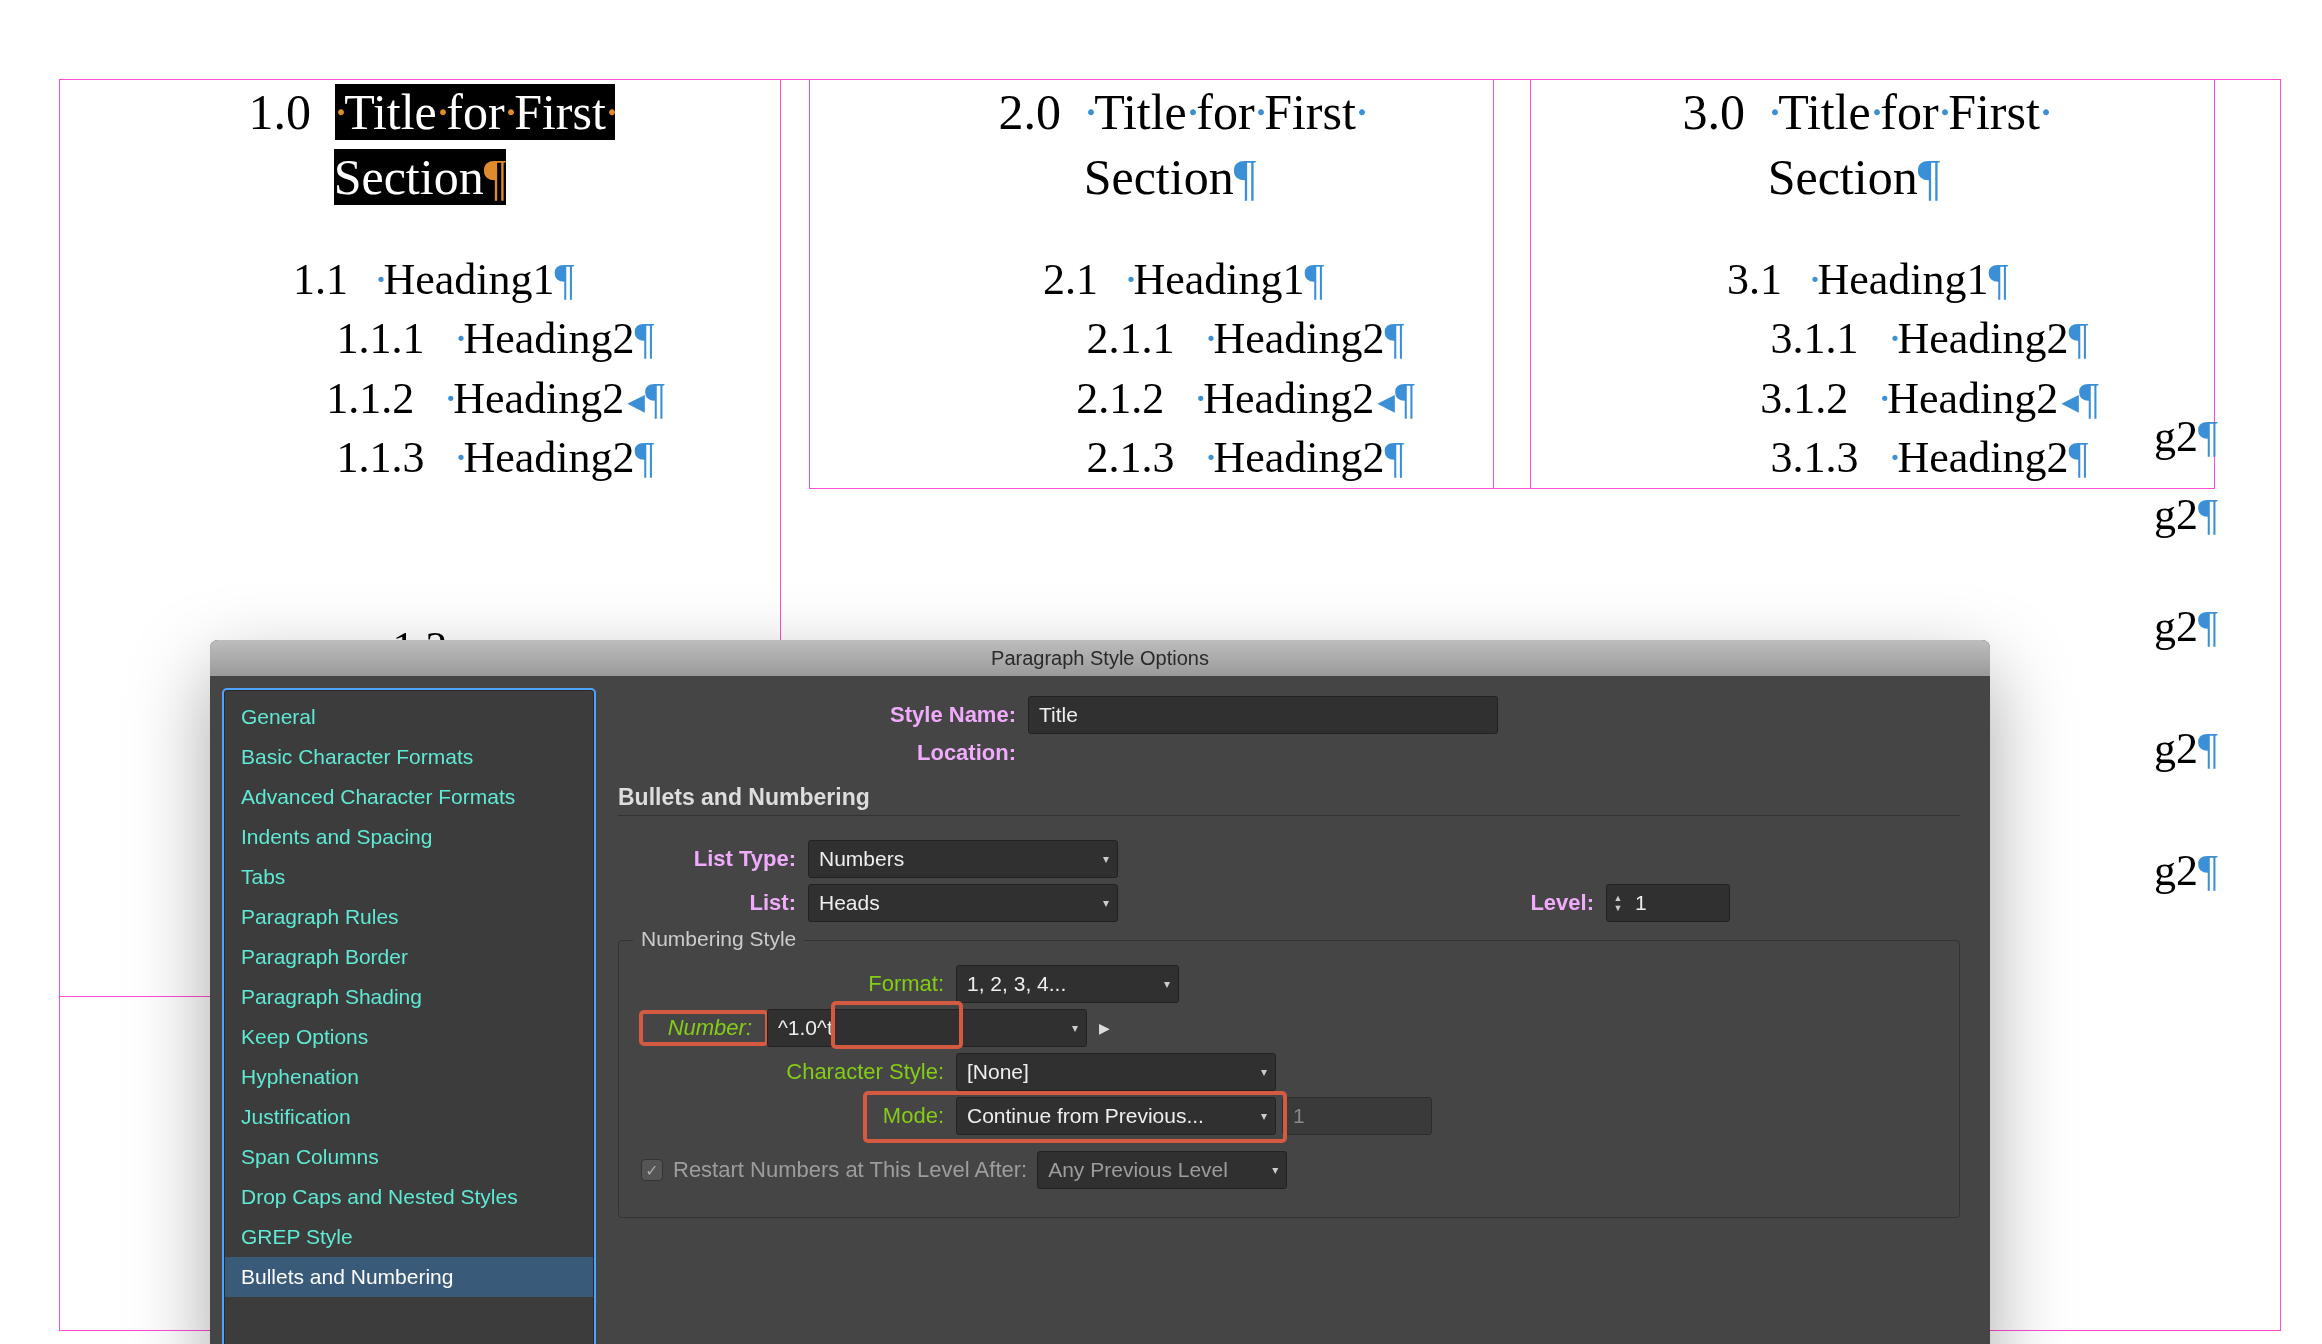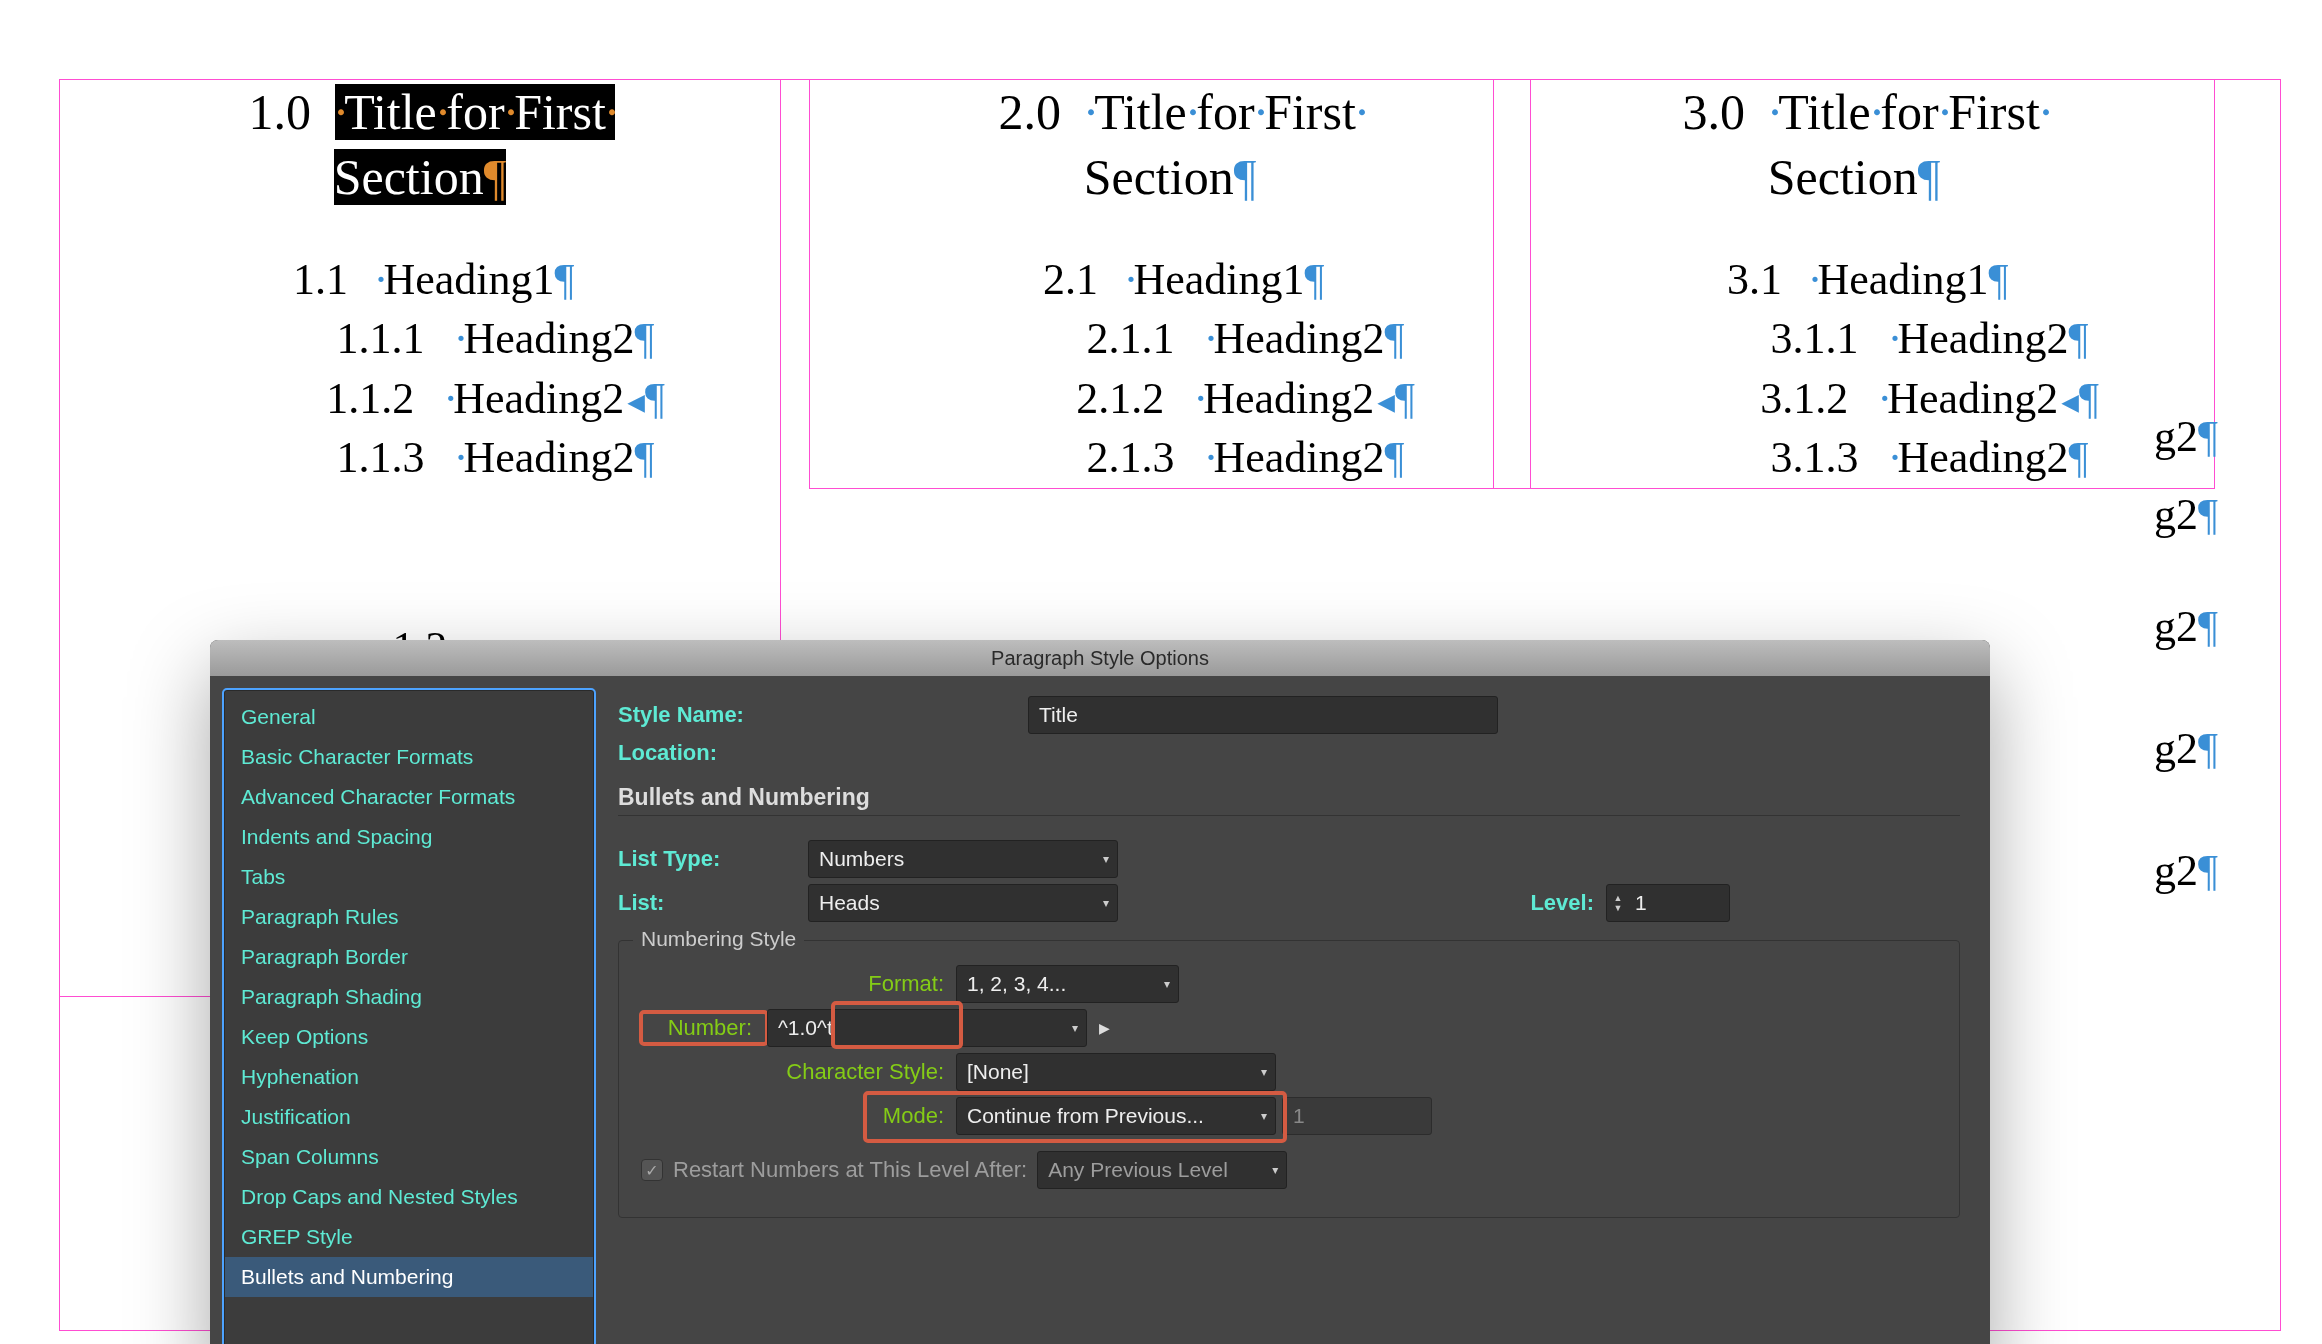--- a/index.html
+++ b/index.html
@@ -102,21 +102,21 @@
   }
   .sidebar-item {
     padding: 8px 16px;
     font-size: 21px;
     color: #5eead4;
     cursor: default;
   }
   .sidebar-item.selected { background:#3a5a7a; color:#fff; }
   .main { flex:1; padding: 14px 30px 14px 10px; }
   .row { display:flex; align-items:center; margin: 6px 0; }
-  .lbl { padding-right:12px; font-weight:600; color:#5eead4; font-size:22px; }
+  .lbl { text-align:right; padding-right:12px; font-weight:600; color:#f0abfc; font-size:22px; }
   .lbl-style { width: 260px; }
   .hdr { font-weight:600; font-size:23px; color:#ddd; margin: 18px 0 4px 0; }
   .divider { height:1px; background:#333; margin-bottom:14px; }
   .input, .select {
     background:#303030;
     border:1px solid #222;
     color:#eee;
     height: 38px;
     line-height:36px;
     padding: 0 10px;
@@ -134,21 +134,21 @@
   }
   .fieldset-title {
     position:absolute;
     top:-14px; left:14px;
     background:#454545;
     padding:0 8px;
     font-size:21px;
     color:#ccc;
   }
   .lbl-ns { width:315px; text-align:right; padding-right:12px; font-size:22px; color:#84cc16; }
-  .redbox { outline:4px solid #d45b42; outline-offset:-2px; border-radius:3px; padding:3px; }
+  .redbox { outline:4px solid #d45b42; outline-offset:-2px; border-radius:3px; padding:3px;font-style:italic; }
   .spinner {
     display:inline-flex; align-items:center;
     background:#303030; border:1px solid #222; height:38px; border-radius:3px;
   }
   .spinner-arrows { width:22px; display:flex; flex-direction:column; align-items:center; font-size:9px; color:#ccc; line-height:10px; cursor:pointer; }
   .spinner input { background:transparent; border:none; color:#eee; font-size:21px; width:100px; padding:0 6px; outline:none; }
   .checkbox {
     display:inline-flex; align-items:center; gap:10px;
     color:#9d9d9d;
     font-size:22px;

